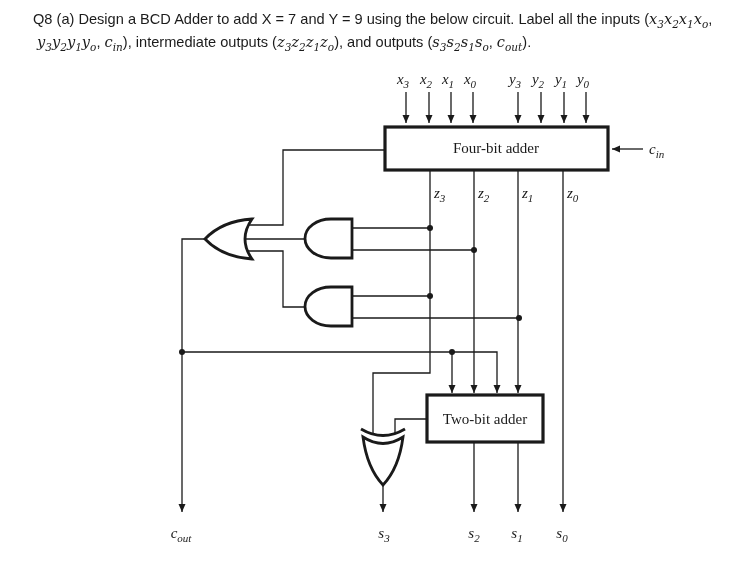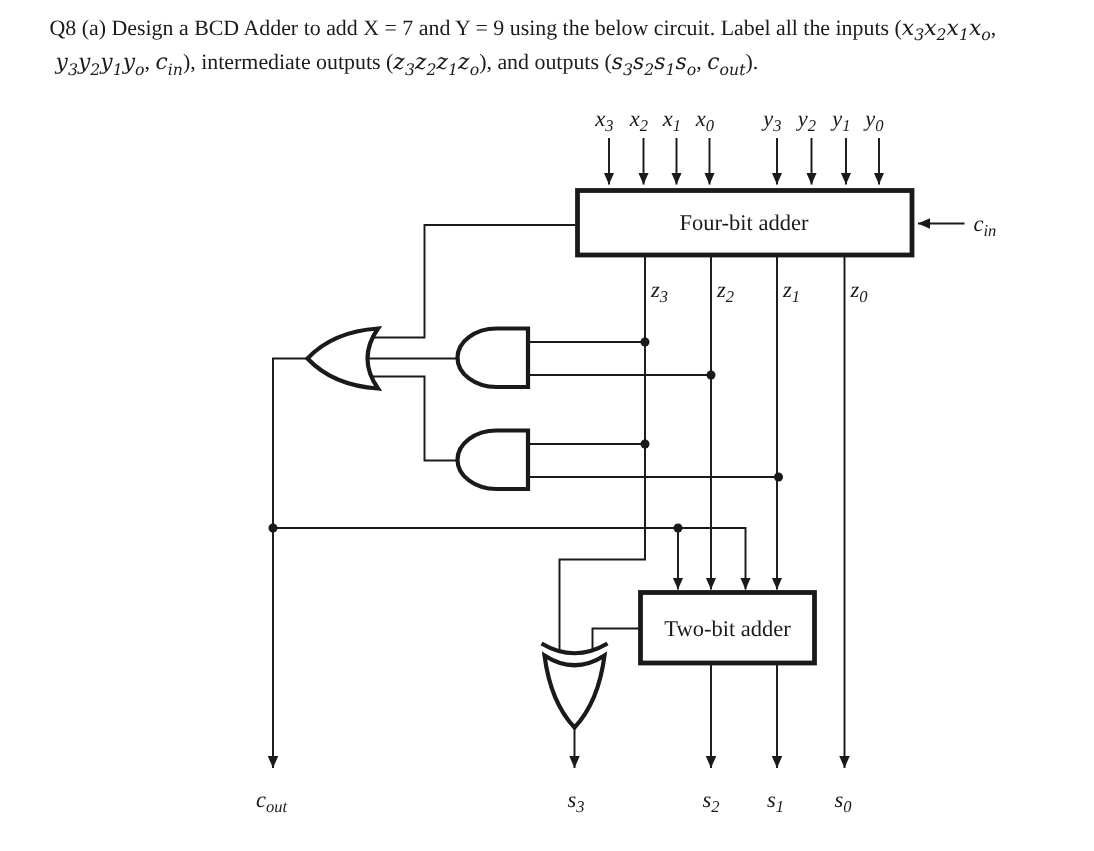--- a/index.html
+++ b/index.html
@@ -7,21 +7,21 @@
     width:729px;height:567px;position:relative;
     background:#ffffff;overflow:hidden;
     font-family:"Liberation Sans",sans-serif;
   }
   .title{
     position:absolute;left:33px;top:8px;width:690px;
     font-size:14.6px;line-height:22.5px;color:#1b1b1b;
   }
   .title p{margin:0;white-space:nowrap;}
   .title p.l2{padding-left:4px;}
-  .seg-p{font-family:Liberation Serif, serif;font-style:normal;}
+  .seg-p{font-family:Liberation Sans, sans-serif;font-style:normal;}
   .seg-m{font-family:"DejaVu Serif",serif;font-style:italic;}
   sub.seg-s{font-family:"DejaVu Serif",serif;font-style:italic;font-size:0.72em;line-height:0;}
   svg{position:absolute;left:0;top:0;}
   .wire{stroke:#1a1a1a;stroke-width:1.3;fill:none;}
   .gate{stroke:#1a1a1a;stroke-width:2.8;fill:#ffffff;}
   .xgate-extra{stroke:#1a1a1a;stroke-width:2.8;fill:none;}
   .box{stroke:#1a1a1a;stroke-width:3.2;fill:#ffffff;}
   .dot{fill:#1a1a1a;stroke:none;}
   .lbl{font-family:"Liberation Serif",serif;font-style:italic;font-size:15px;fill:#1a1a1a;}
   .lbl .sb{font-size:11px;}

